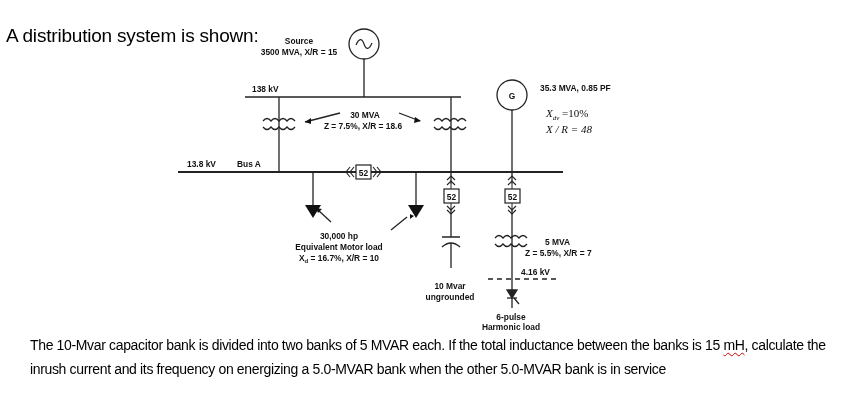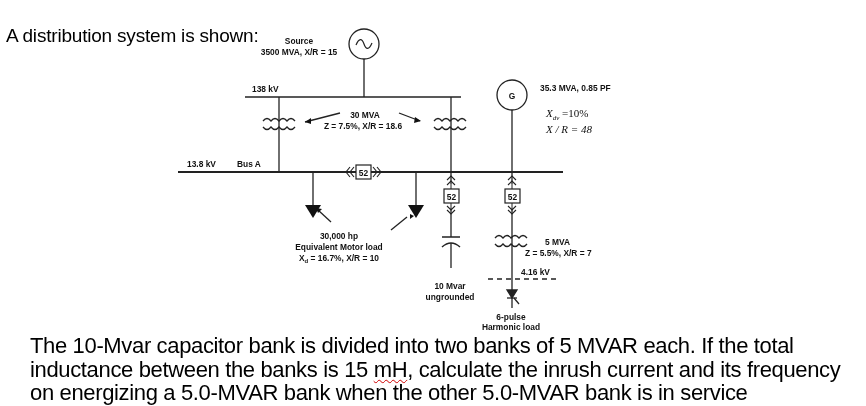--- a/index.html
+++ b/index.html
@@ -1,20 +1,20 @@
 <!DOCTYPE html>
 <html><head>
 <meta charset="utf-8">
 <style>
   html, body { margin: 0; padding: 0; background: #ffffff; }
   body { width: 866px; height: 406px; position: relative; overflow: hidden;
          font-family: "Liberation Sans", sans-serif; color: #000; }
   .intro { position: absolute; left: 6px; top: 2px; font-size: 19px;
            font-family: Liberation Sans, sans-serif; font-weight: normal; letter-spacing: -0.2px; margin-top: 23px; }
-  .question { position: absolute; left: 30px; top: 334px; width: 830px; font-size: 22px;
+  .question { position: absolute; left: 30px; top: 334px; width: 830px; font-size: 14px;
               line-height: 23.5px; font-family: "Liberation Sans Narrow", "Liberation Sans", sans-serif;
               letter-spacing: -0.35px; }
   .squiggle { text-decoration: underline wavy #d00000; text-decoration-thickness: 1px; text-underline-offset: 2px; }
   svg { position: absolute; left: 0; top: 0; }
   svg text { font-family: "Liberation Sans", sans-serif; font-size: 8.4px; font-weight: bold; fill: #111; }
   .math { font-family: "Liberation Serif", serif; font-size: 11px; font-weight: normal; }
 </style>
 </head>
 <body>
 

